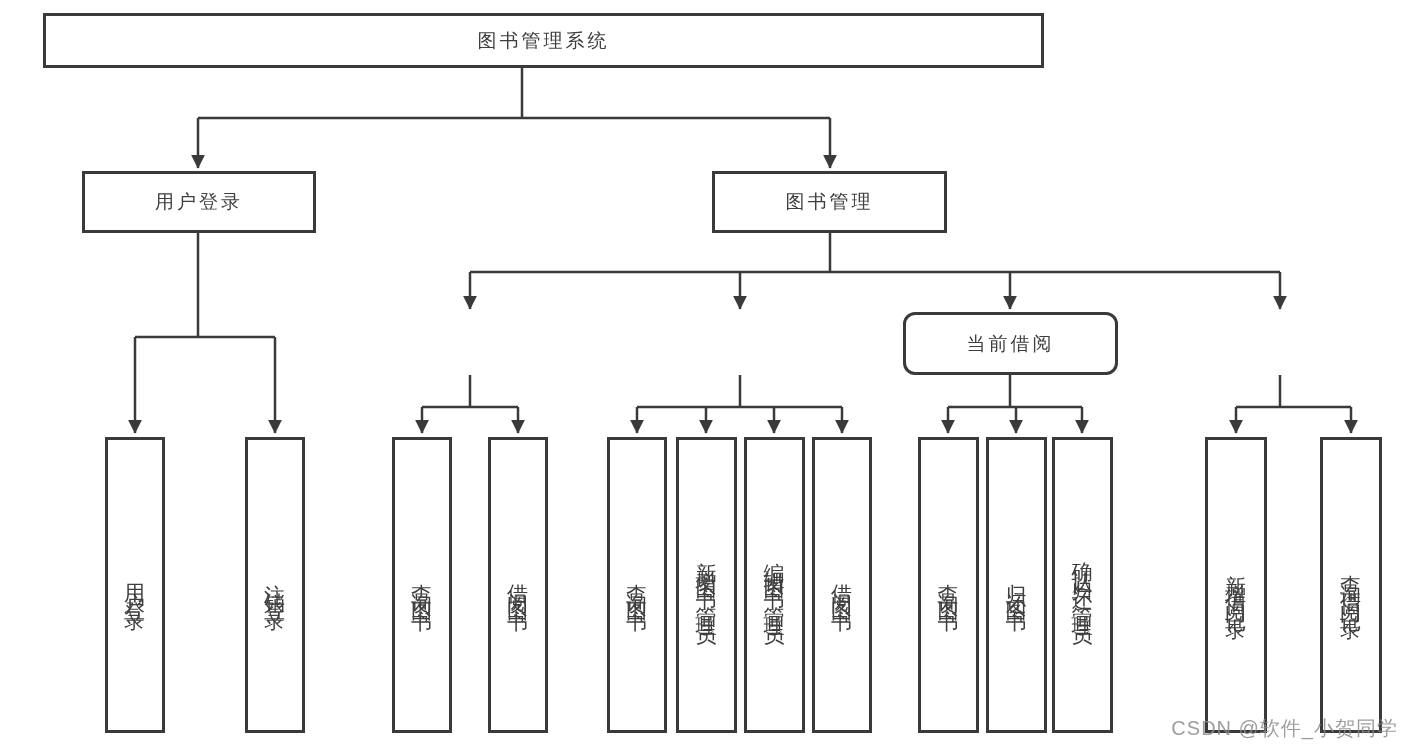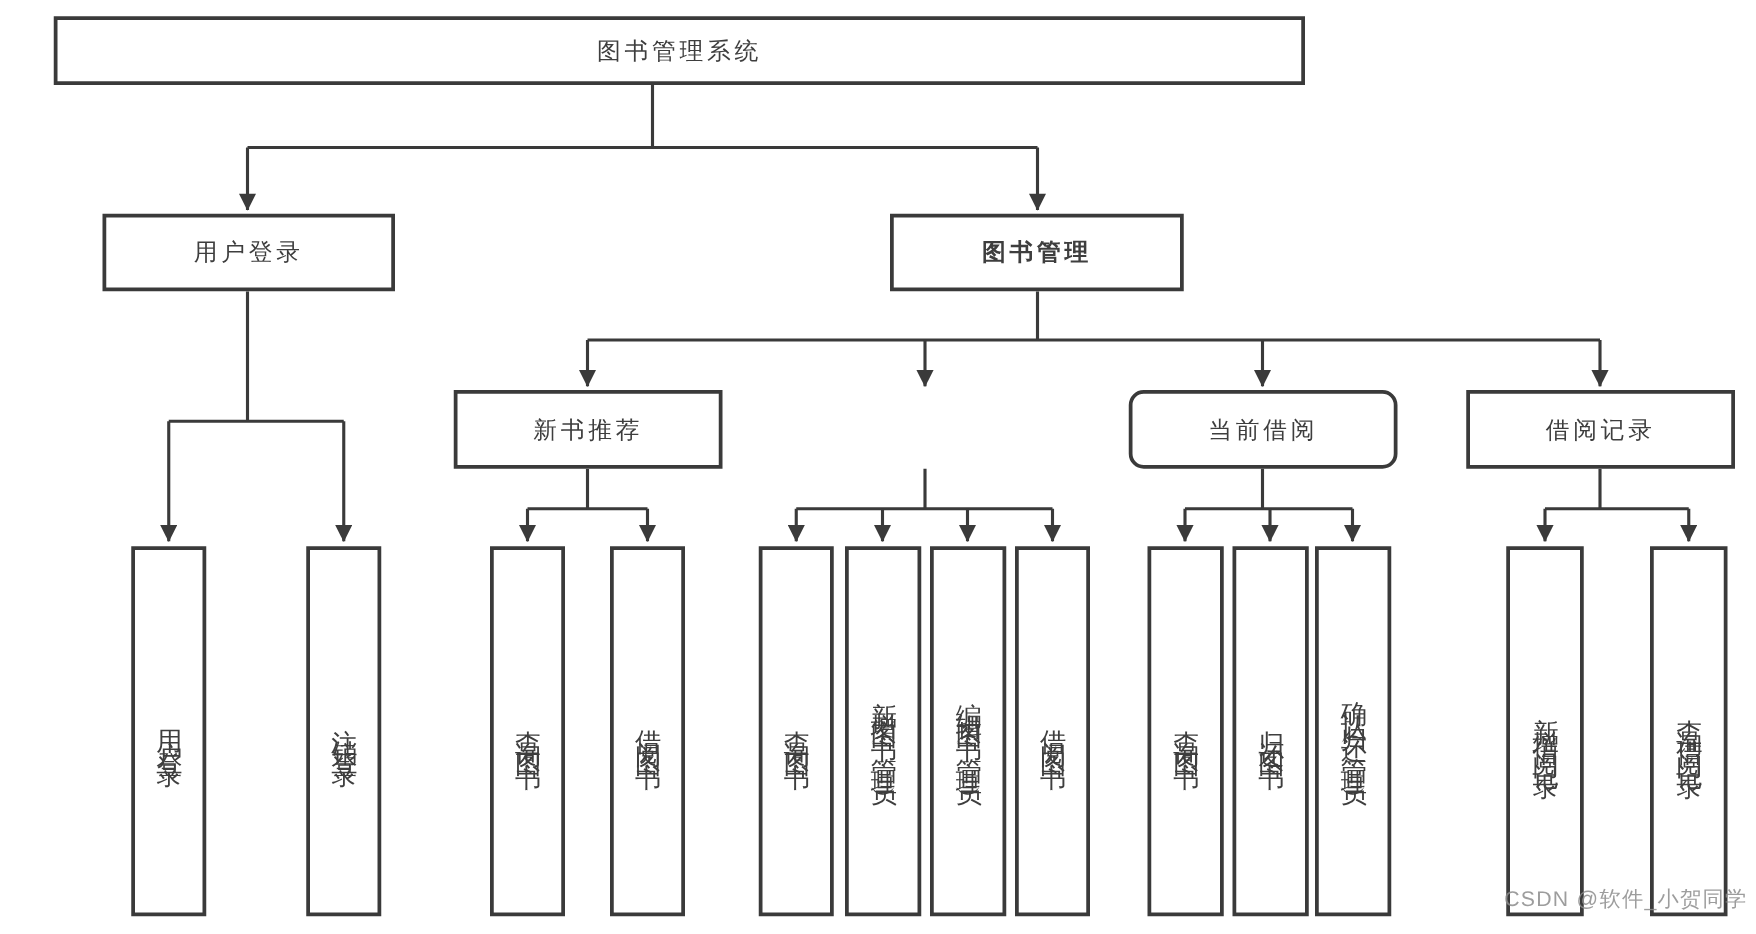--- a/index.html
+++ b/index.html
@@ -41,22 +41,22 @@
   .node.v span {
     writing-mode: vertical-rl;
     font-size: 21px;
     letter-spacing: 9px;
     line-height: 1;
     white-space: nowrap;
   }
   .watermark {
     position: absolute;
     right: 7px;
-    bottom: 16px;
-    font-size: 17px;
+    bottom: 5px;
+    font-size: 20px;
     color: rgba(140, 140, 140, 0.85);
     letter-spacing: 1px;
     z-index: 5;
   }
 </style>
 </head>
 <body>
 
 <div class="canvas">
 
@@ -103,32 +103,26 @@
     </g>
   </svg>
 
   <div class="node h" style="left:22px; top:13px; width:1001px; height:55px;margin-left:21px;">
     <span>图书管理系统</span>
   </div>
 
   <div class="node h" style="left:82px; top:171px; width:234px; height:62px;">
     <span>用户登录</span>
   </div>
-  <div class="node h" style="left:712px; top:171px; width:235px; height:62px;font-weight:bold;">
+  <div class="node h" style="left:712px; top:171px; width:235px; height:62px;">
     <span>图书管理</span>
   </div>
 
-  <div class="node h" style="left:363px; top:312px; width:215px; height:63px;">
-    <span>新书推荐</span>
-  </div>
   <div class="node h" style="left:903px; top:312px; width:215px; height:63px;border-radius:12px;">
     <span>当前借阅</span>
-  </div>
-  <div class="node h" style="left:1173px; top:312px; width:215px; height:63px;">
-    <span>借阅记录</span>
   </div>
 
   <div class="node v" style="left:105px; top:437px; width:60px; height:296px;">
     <span>用户登录</span>
   </div>
   <div class="node v" style="left:245px; top:437px; width:60px; height:296px;">
     <span>注销登录</span>
   </div>
 
   <div class="node v" style="left:392px; top:437px; width:60px; height:296px;">

